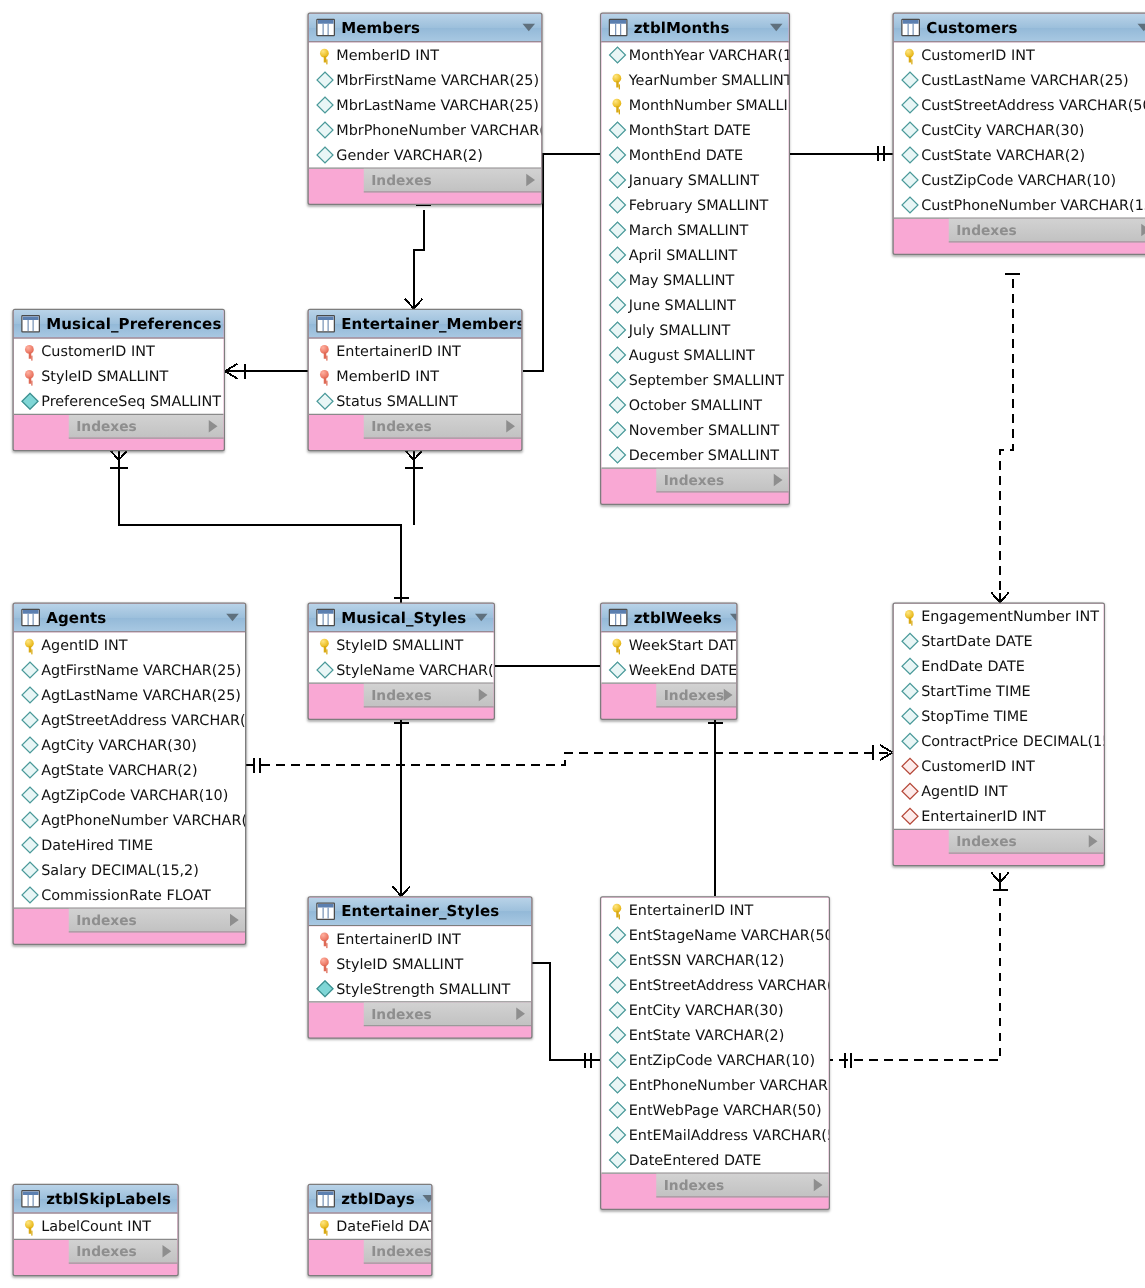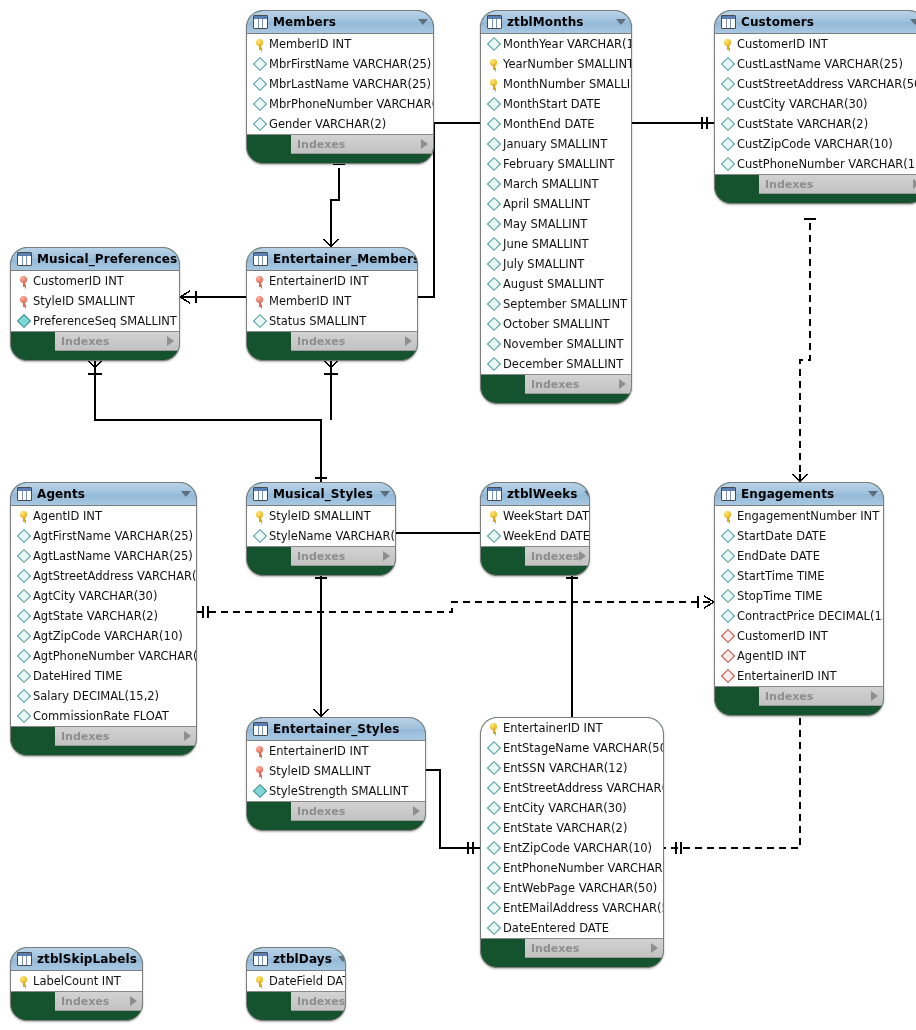--- a/index.html
+++ b/index.html
@@ -9,23 +9,23 @@
   }
   #canvas{position:relative;width:916px;height:1030px;overflow:hidden;background:#fff;}
 
   
   #wires{position:absolute;left:0;top:0;width:916px;height:1030px;}
 
   
   .tbl{
     position:absolute;
     box-sizing:border-box;
-    background:#14532d;
+    background:#f9a8d4;
     border:1px solid #7d7d7d;
-    border-radius:17px;
+    border-radius:2px;
     box-shadow:0 1px 2px rgba(0,0,0,.30);
     padding:0 0 9px 0;
     overflow:hidden;
   }
   .tbl-hdr{
     height:22px;
     display:flex;
     align-items:center;
     padding:0 5px 0 6px;
     background:linear-gradient(to bottom,#b9d3e8 0%,#9dc0dc 50%,#93b9d8 51%,#a8c8e2 100%);
@@ -567,25 +567,20 @@
             </span>
             <span>WeekEnd DATE</span>
           </div>
         </div>
         <div class="idx">
           <span class="idx-lbl">Indexes</span>
           <span class="idx-arrow"></span>
         </div>
       </div>
       <div class="tbl" style="left: 714px; top: 482px; width: 170px;">
-        <div class="tbl-hdr">
-          <span class="tbl-ico"></span>
-          <span class="tbl-name">Engagements</span>
-          <span class="caret"></span>
-        </div>
         <div class="cols">
           <div class="col">
             <span class="gl">
               <span class="key"></span>
             </span>
             <span>EngagementNumber INT</span>
           </div>
           <div class="col">
             <span class="gl">
               <span class="dia"></span>

